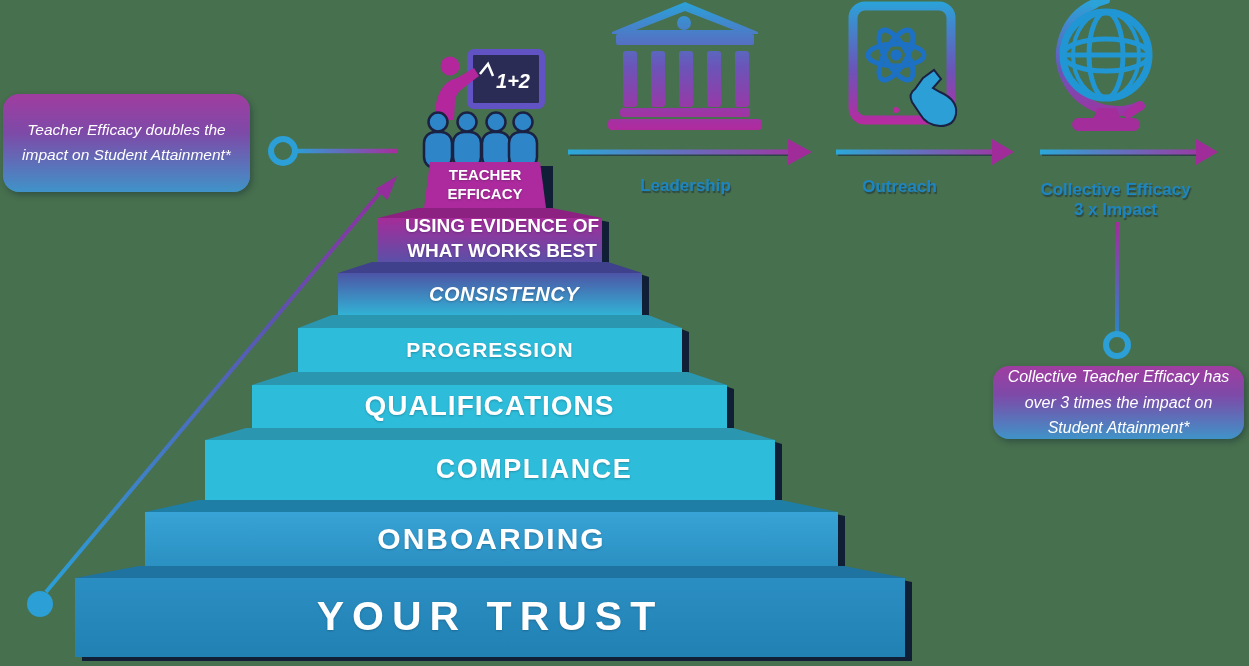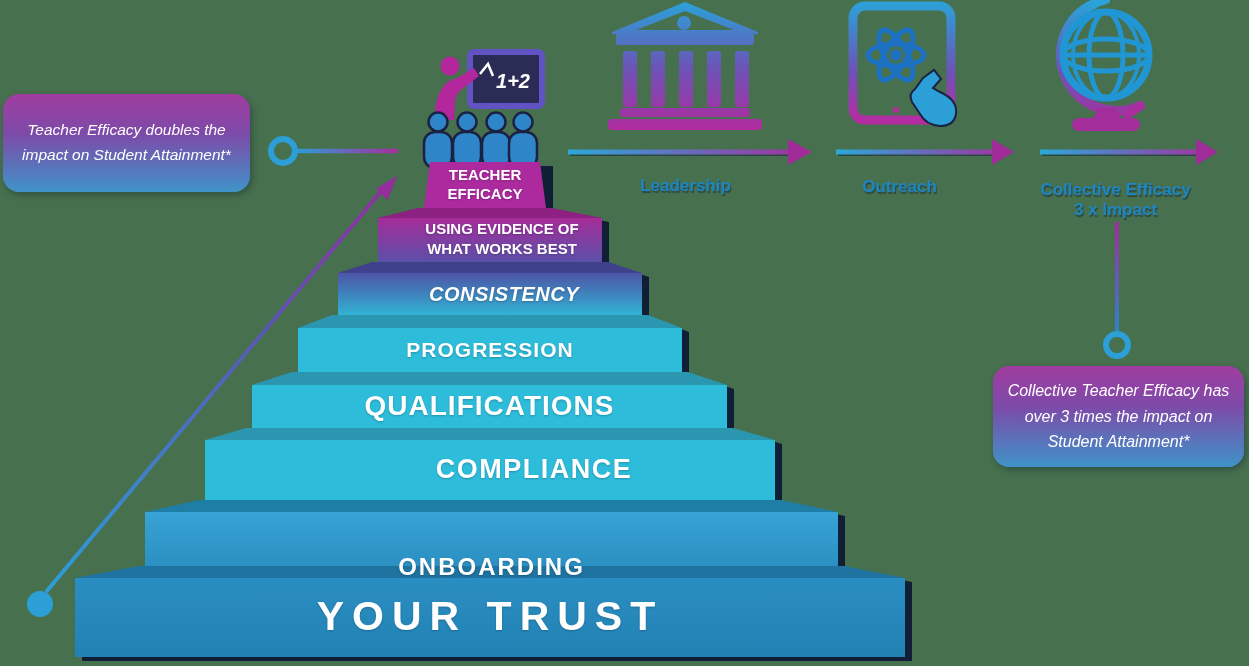--- a/index.html
+++ b/index.html
@@ -3,40 +3,40 @@
 <meta charset="utf-8">
 <style>
   html,body{margin:0;padding:0;}
   body{font-family:"Liberation Sans",sans-serif;}
   .canvas{position:relative;width:1249px;height:666px;background:#47704e;overflow:hidden;}
   .canvas svg{position:absolute;left:0;top:0;}
   .step-label{position:absolute;display:flex;align-items:center;justify-content:center;
     text-align:center;color:#ffffff;font-weight:bold;line-height:1.3;
     text-shadow:0 1px 2px rgba(10,25,45,.25);}
   .lbl-te{left:424px;top:161px;width:122px;height:46px;font-size:15px;}
-  .lbl-ue{left:378px;top:216px;width:248px;height:45px;font-size:15px;}
+  .lbl-ue{left:378px;top:216px;width:248px;height:45px;font-size:19px;}
   .lbl-ue span{display:inline-block;max-width:200px;}
   .lbl-te span{display:inline-block;max-width:100px;}
   .lbl-cons{left:338px;top:272px;width:332px;height:43px;font-size:20px;letter-spacing:.5px;font-style:italic;}
   .lbl-prog{left:298px;top:327px;width:384px;height:45px;font-size:21px;letter-spacing:1px;}
   .lbl-qual{left:252px;top:384px;width:475px;height:44px;font-size:28px;letter-spacing:1px;}
   .lbl-comp{left:205px;top:439px;width:570px;height:61px;font-size:27px;letter-spacing:1.5px;padding-left:44px;}
-  .lbl-onb{left:145px;top:539px;width:693px;height:55px;font-size:24px;letter-spacing:2px;}
+  .lbl-onb{left:145px;top:511px;width:693px;height:55px;font-size:30px;letter-spacing:2px;}
   .lbl-trust{left:75px;top:577px;width:830px;height:80px;font-size:41px;letter-spacing:8px;}
   .flow-label{position:absolute;text-align:center;color:#1d86c2;font-weight:bold;font-size:17px;
     line-height:1.15;text-shadow:1px 2px 1px rgba(15,25,50,.45);}
   .flow-leadership{left:598px;top:176px;width:175px;}
   .flow-outreach{left:817px;top:177px;width:165px;}
   .flow-collective{left:1018px;top:180px;width:195px;}
   .callout{position:absolute;display:flex;align-items:center;justify-content:center;
     text-align:center;color:#fff;font-style:italic;border-radius:16px;
     background:linear-gradient(180deg,#a03da0 0%,#7d4aa8 40%,#3f93c8 100%);
     box-shadow:2px 3px 6px rgba(10,25,45,.35);padding:19px 14px;box-sizing:border-box;}
   .callout-left{left:3px;top:94px;width:247px;height:98px;font-size:15.5px;line-height:1.6;}
-  .callout-right{left:993px;top:366px;width:251px;height:101px;font-size:16px;line-height:1.6;}
+  .callout-right{left:993px;top:366px;width:251px;height:73px;font-size:16px;line-height:1.6;}
 </style>
 </head>
 <body>
 
 <div class="canvas">
 
   <svg width="1249" height="666" viewBox="0 0 1249 666">
     <defs>
       <linearGradient id="gUE" x1="0" y1="0" x2="0" y2="1">
         <stop offset="0" stop-color="#a52c99"></stop>

